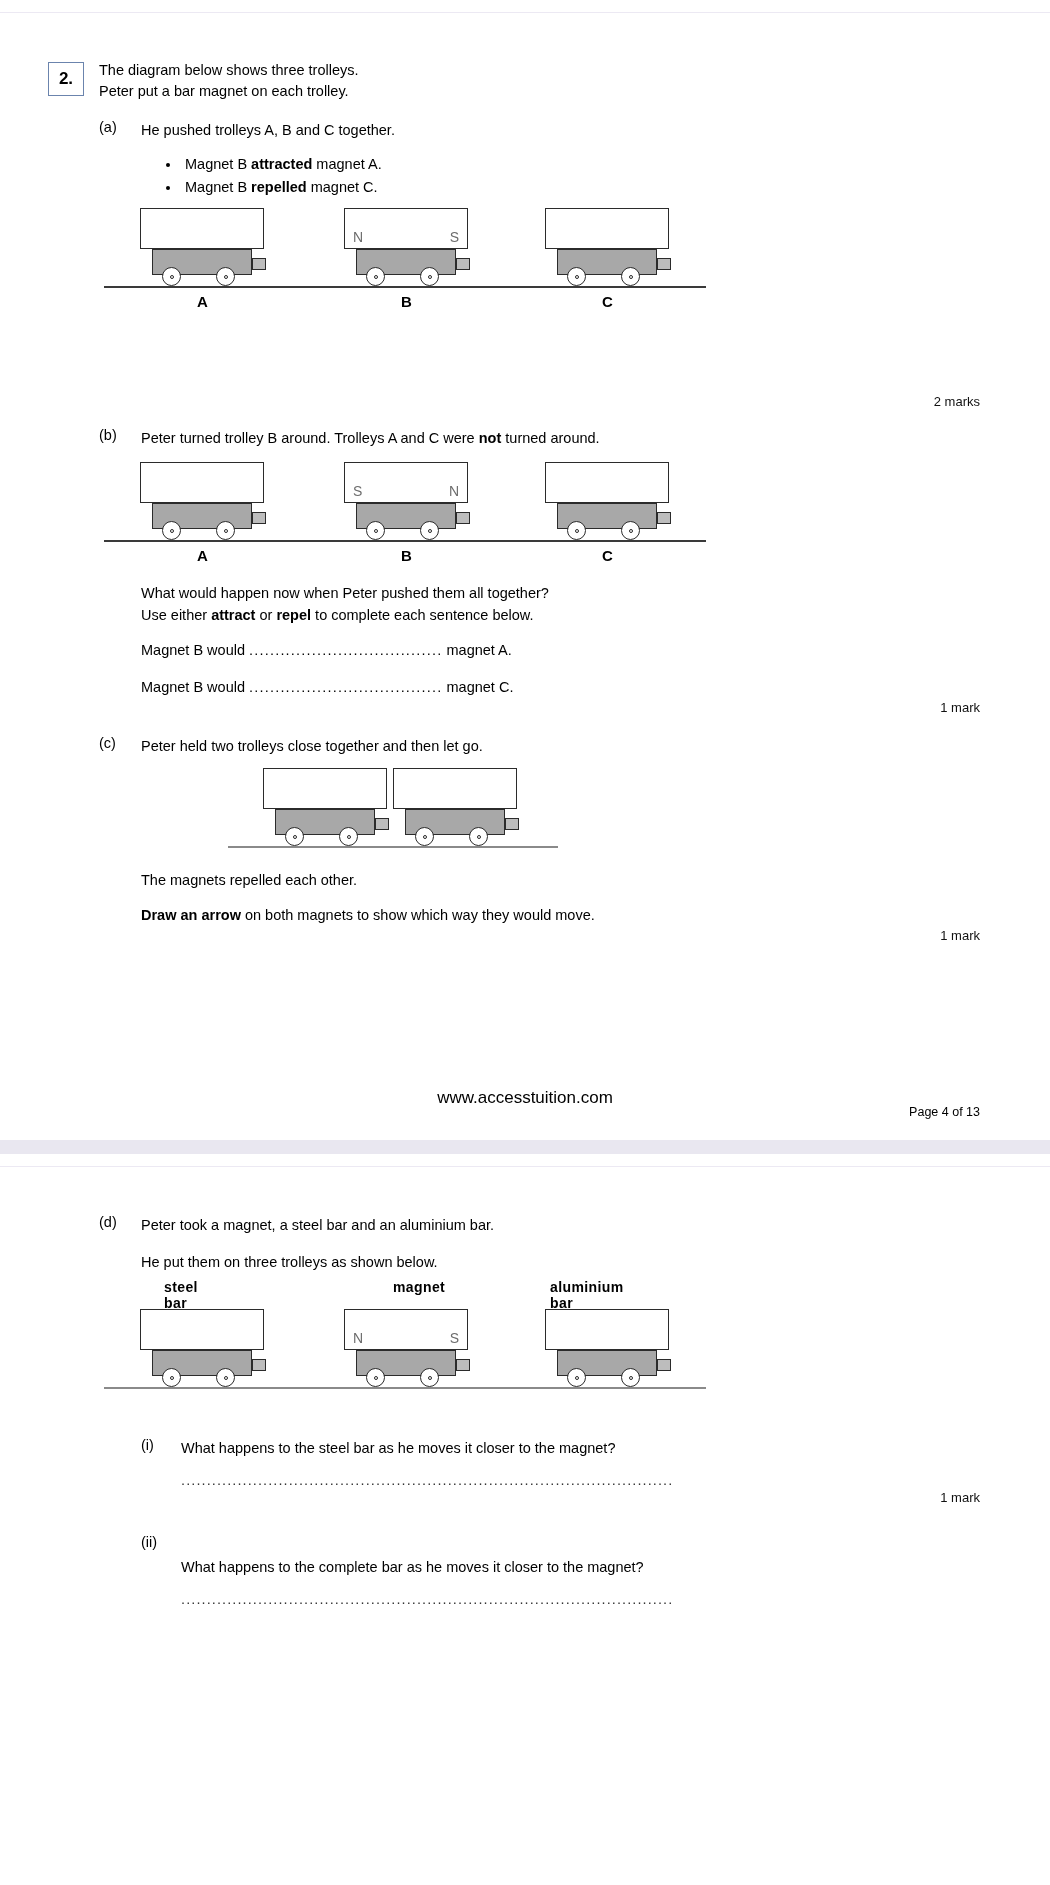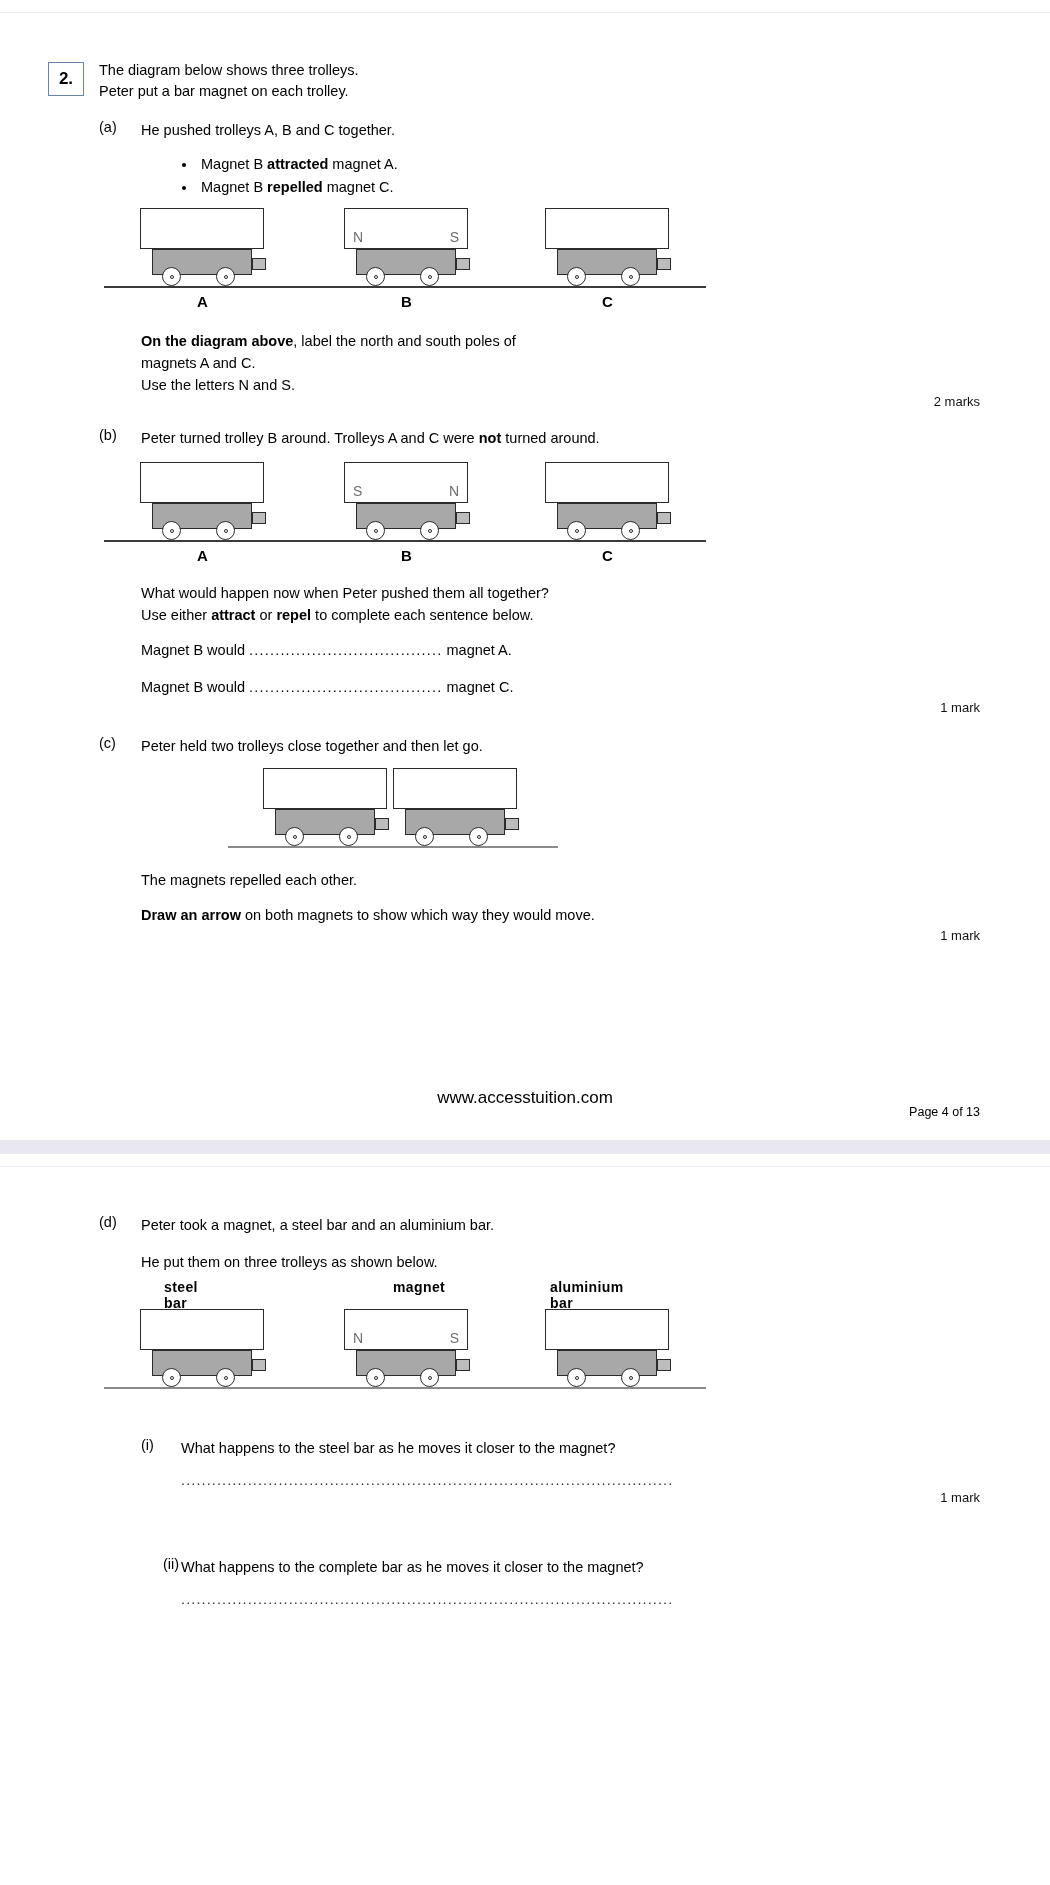--- a/index.html
+++ b/index.html
@@ -37,21 +37,21 @@
   .marker{
     position:absolute;right:70px;
     font-size:13px;color:#111;
   }
 
   .stem{position:absolute;left:99px;}
   .lettered{position:absolute;left:99px;width:40px;font-size:14.5px;}
   .partbody{position:absolute;left:141px;font-size:14.5px;line-height:22px;}
 
   .bullets{position:absolute;left:175px;font-size:14.5px;line-height:23px;}
-  .bullets li{list-style:disc;margin-left:22px;padding-left:4px;}
+  .bullets li{list-style:disc;margin-left:6px;padding-left:4px;}
   .bullets ul{margin:0;padding:0;}
 
   
   .diagram{position:absolute;left:0;width:1050px;height:100px;}
   .ground{
     position:absolute;
     height:2px;background:#3a3a3a;
   }
   .trolley{position:absolute;}
   .magnet-box{
@@ -183,25 +183,20 @@
         <span class="pole right"></span>
       </div>
       <div class="cart-body" style="left:12px;top:41px;width:100px;height:26px;"></div>
       <div class="cart-notch" style="left:112px;top:50px;width:14px;height:12px;"></div>
       <div class="wheel" style="left:22px;top:59px;width:19px;height:19px;"></div>
       <div class="wheel" style="left:76px;top:59px;width:19px;height:19px;"></div>
       <div class="trolley-label" style="left:57px;top:85px;">C</div>
     </div>
   </div>
 
-  <div class="partbody" style="top:330px;">
-    <div><span class="b">On the diagram above</span><span>, label the north and south poles of</span></div>
-    <div>magnets A and C.</div>
-    <div>Use the letters N and S.</div>
-  </div>
 
   <div class="marker" style="top:394px;">2 marks</div>
 
   <div class="lettered" style="top:427px;">(b)</div>
   <div class="partbody" style="top:427px;">
     <span>Peter turned trolley B around. Trolleys A and C were </span><span class="b">not</span><span> turned around.</span>
   </div>
 
   <div class="diagram" style="top:462px;">
     <div class="ground" style="left:104px;top:78px;width:602px;"></div>
@@ -343,16 +338,16 @@
       <div class="wheel" style="left:22px;top:89px;width:19px;height:19px;"></div>
       <div class="wheel" style="left:76px;top:89px;width:19px;height:19px;"></div>
     </div>
   </div>
 
   <div class="lettered" style="left:141px;top:283px;">(i)</div>
   <div class="partbody" style="left:181px;top:283px;">What happens to the steel bar as he moves it closer to the magnet?</div>
   <div class="answer-line" style="left:181px;top:318px;width:490px;">......................................................................................................................</div>
   <div class="marker" style="top:336px;">1 mark</div>
 
-  <div class="lettered" style="left:141px;top:402px;margin-left:22px;">(ii)</div>
+  <div class="lettered" style="left:141px;top:380px;">(ii)</div>
   <div class="partbody" style="left:181px;top:402px;">What happens to the complete bar as he moves it closer to the magnet?</div>
   <div class="answer-line" style="left:181px;top:437px;width:490px;">......................................................................................................................</div>
 </div>
 
 </body></html>

